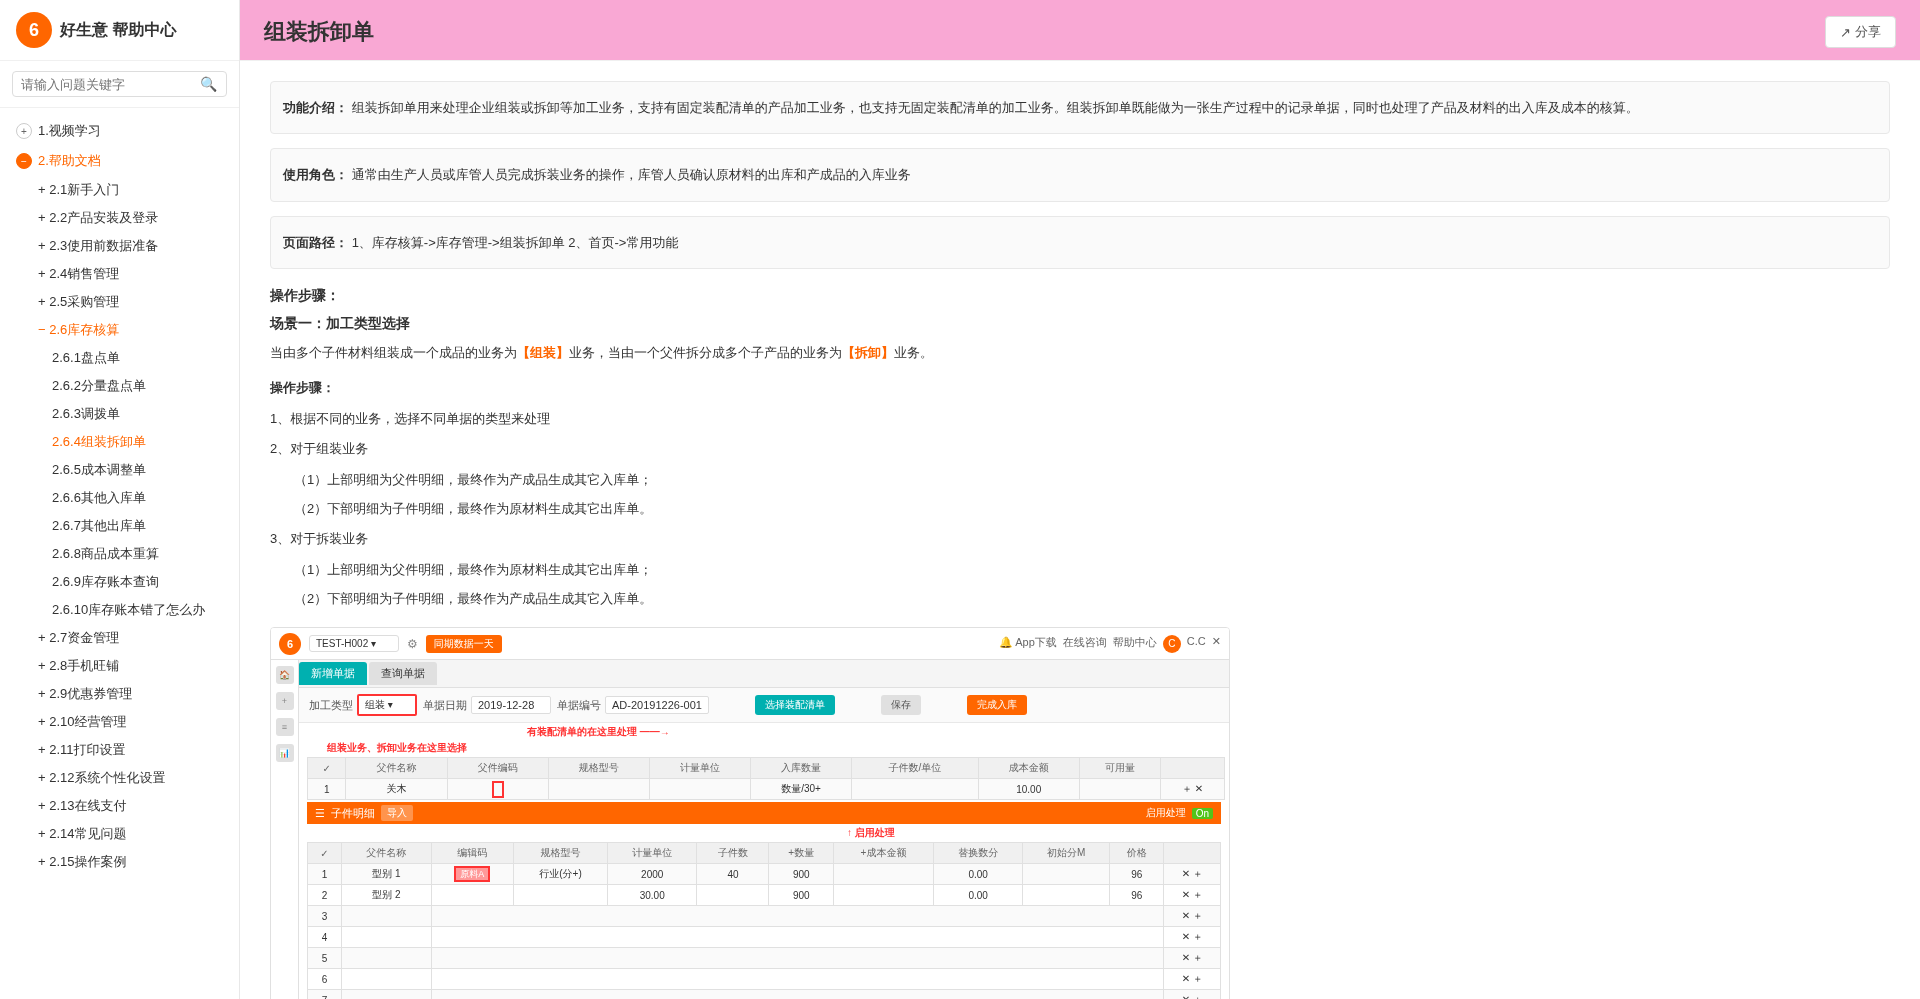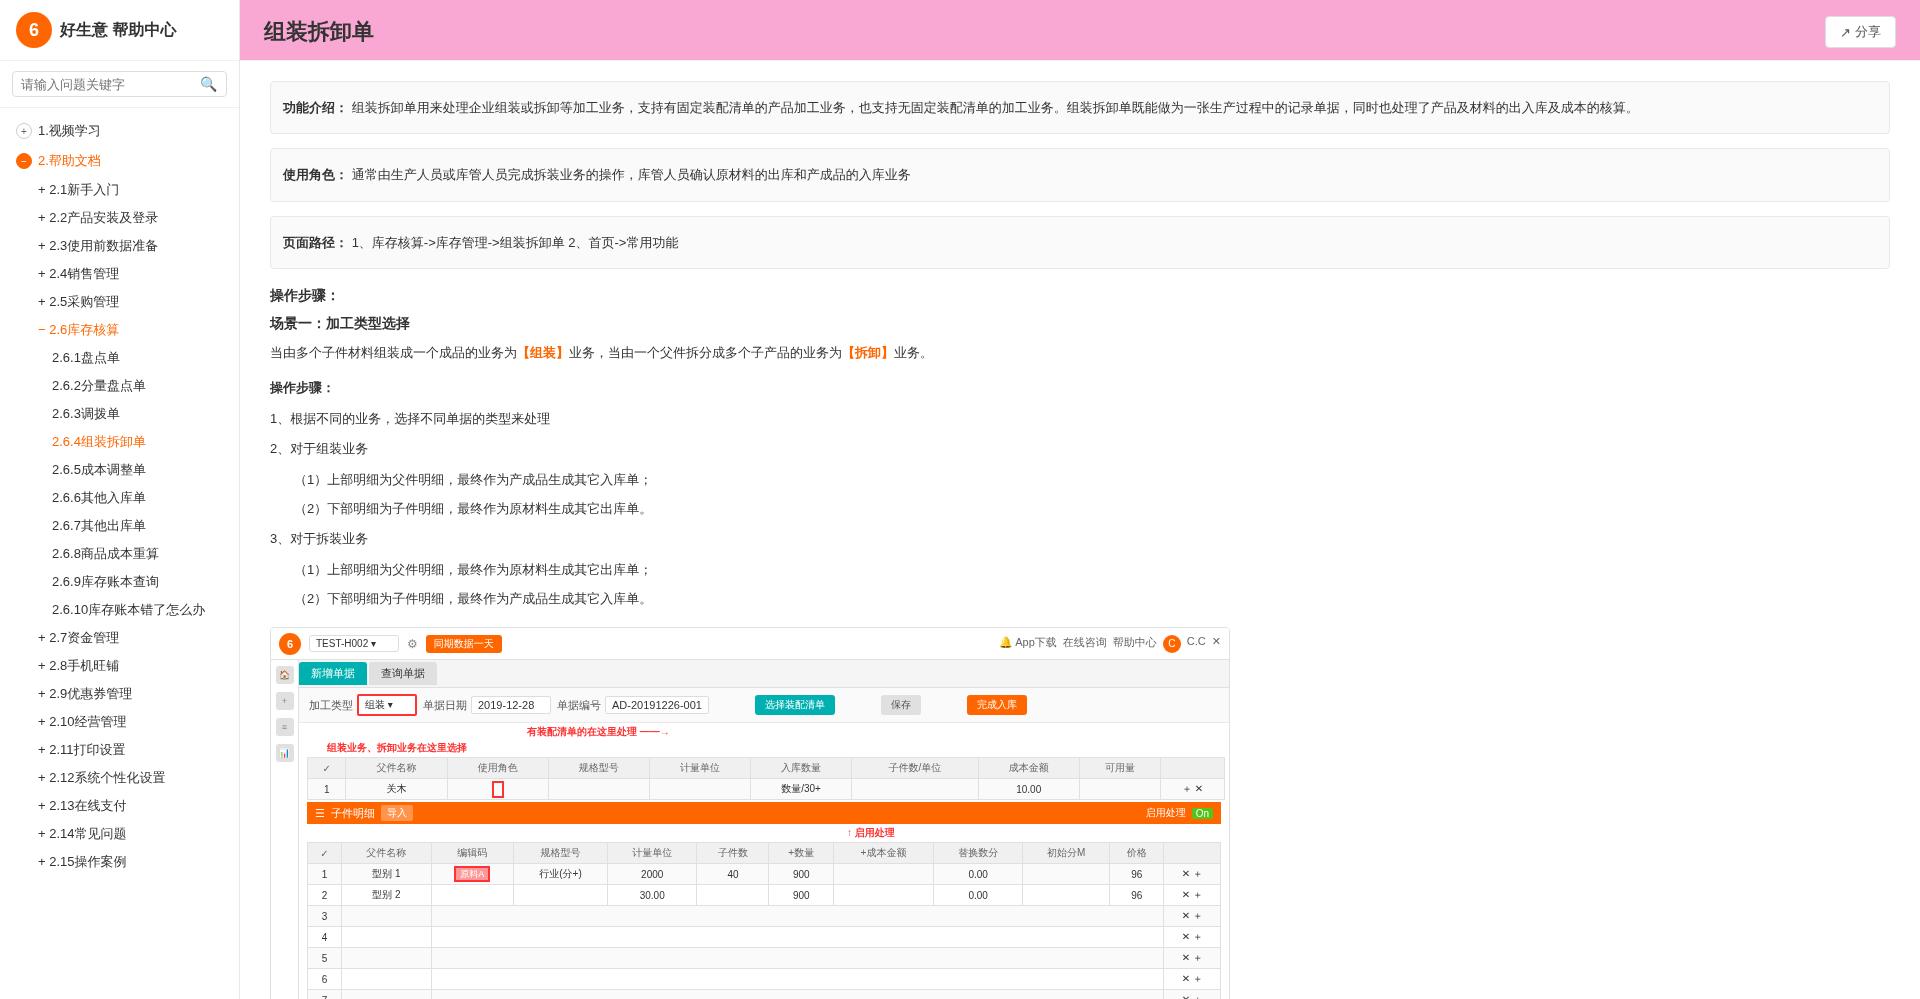--- a/index.html
+++ b/index.html
@@ -561,21 +561,21 @@
             <div style="padding: 0 4px 0 28px; font-size:10px; color:#ff3333; font-weight:bold; margin-bottom:2px;">
               组装业务、拆卸业务在这里选择
             </div>
 
             <div style="padding: 0 4px 0 8px;">
               <table class="mock-table">
                 <thead>
                   <tr>
                     <th>✓</th>
                     <th>父件名称</th>
-                    <th>使用角色</th>
+                    <th>父件编码</th>
                     <th>规格型号</th>
                     <th>计量单位</th>
                     <th>入库数量</th>
                     <th>子件数/单位</th>
                     <th>成本金额</th>
                     <th>可用量</th>
                     <th></th>
                   </tr>
                 </thead>
                 <tbody>

